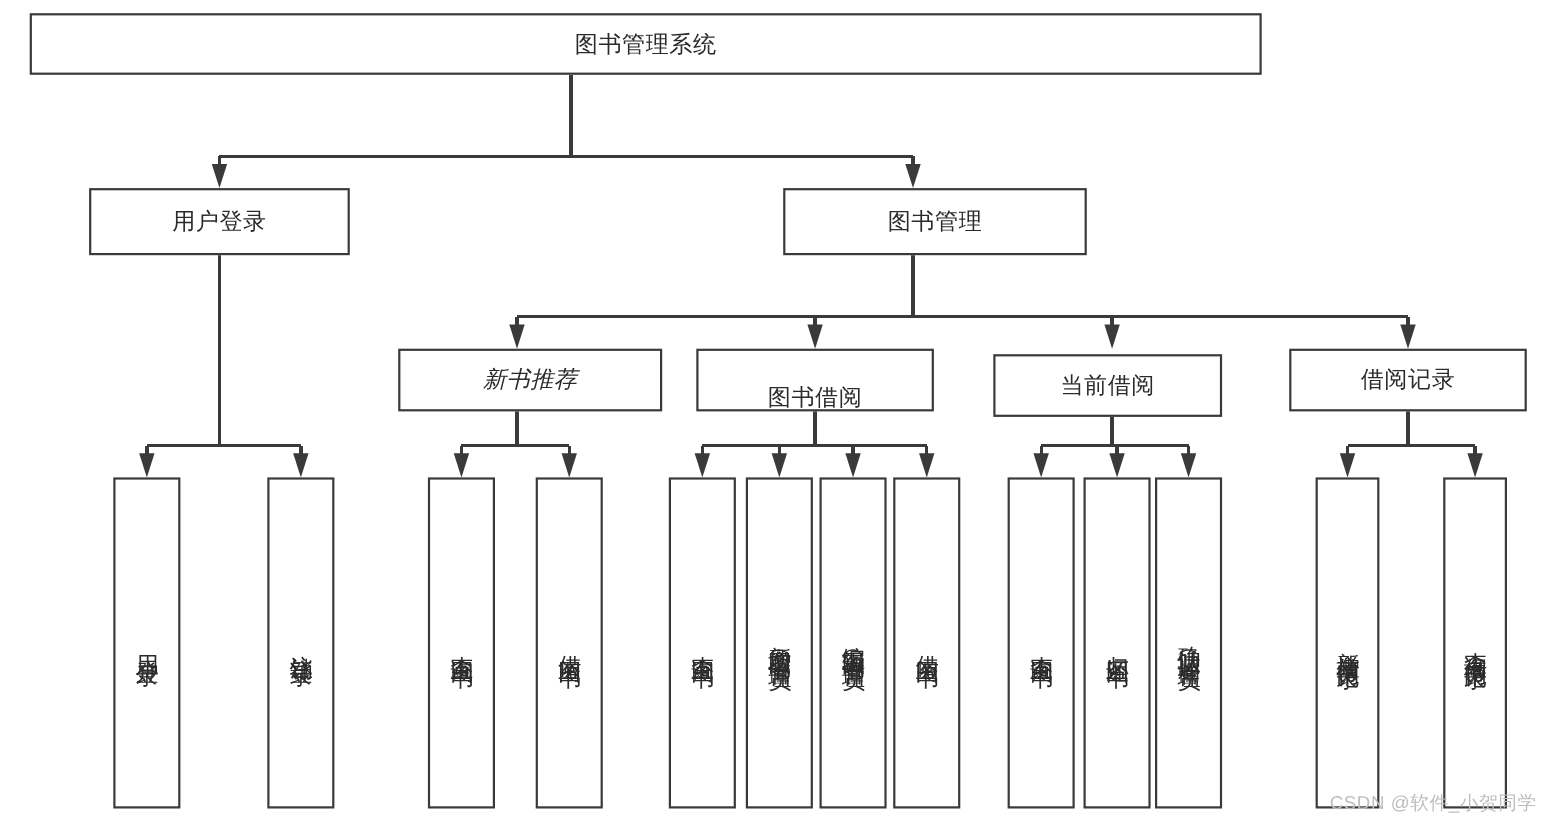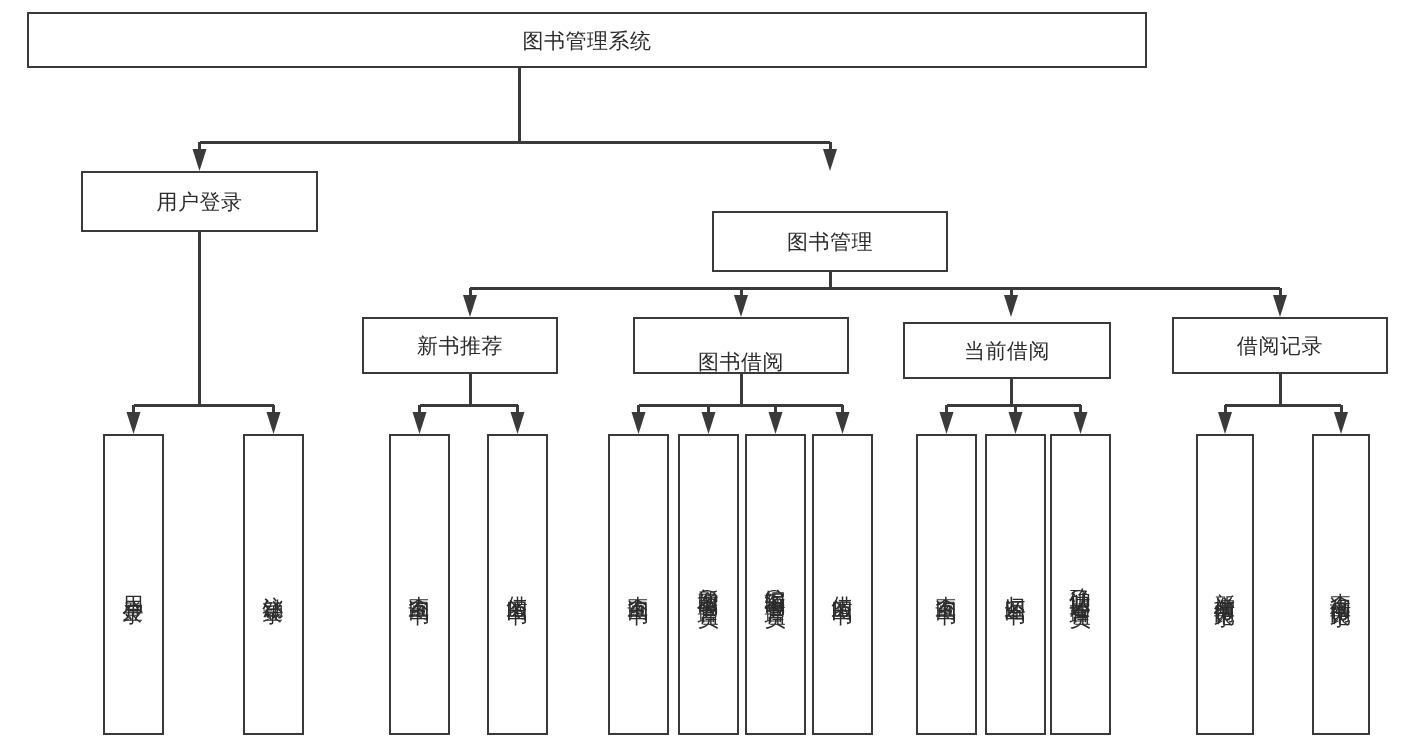--- a/index.html
+++ b/index.html
@@ -122,24 +122,24 @@
       <line x1="1341" y1="405" x2="1341" y2="413" stroke="#3a3a3a" stroke-width="3" shape-rendering="crispEdges"></line>
       <polygon points="1334,412 1348,412 1341,434" fill="#3a3a3a"></polygon>
     </svg>
   <div id="node-layer">
       <div class="node horiz" style="left: 15px; top: 12px; width: 1120px; height: 56px; margin-left: 12px;">
         <span class="node-label">图书管理系统</span>
       </div>
       <div class="node horiz" style="left: 81px; top: 171px; width: 237px; height: 61px;">
         <span class="node-label">用户登录</span>
       </div>
-      <div class="node horiz" style="left: 712px; top: 171px; width: 236px; height: 61px; margin-top: 40px;">
+      <div class="node horiz" style="left: 712px; top: 171px; width: 276px; height: 61px;">
         <span class="node-label">图书管理</span>
       </div>
-      <div class="node horiz" style="left: 362px; top: 317px; width: 196px; height: 57px;">
+      <div class="node horiz" style="left: 362px; top: 317px; width: 240px; height: 57px; font-style: italic;">
         <span class="node-label">新书推荐</span>
       </div>
       <div class="node horiz" style="left: 633px; top: 317px; width: 216px; height: 57px; align-items: flex-end;">
         <span class="node-label">图书借阅</span>
       </div>
       <div class="node horiz" style="left: 903px; top: 322px; width: 208px; height: 57px; text-align: right;">
         <span class="node-label">当前借阅</span>
       </div>
       <div class="node horiz" style="left: 1172px; top: 317px; width: 216px; height: 57px; text-align: right;">
         <span class="node-label">借阅记录</span>
@@ -177,13 +177,14 @@
       <div class="node vert" style="left: 1050px; top: 434px; width: 61px; height: 301px;">
         <span class="node-label">确认归还（管理员）</span>
       </div>
       <div class="node vert" style="left: 1196px; top: 434px; width: 58px; height: 301px;">
         <span class="node-label">新增借阅记录</span>
       </div>
       <div class="node vert" style="left: 1312px; top: 434px; width: 58px; height: 301px;">
         <span class="node-label">查询借阅记录</span>
       </div>
     </div>
+  <div class="watermark">CSDN @软件_小贺同学</div>
 </div>
 
 </body></html>

